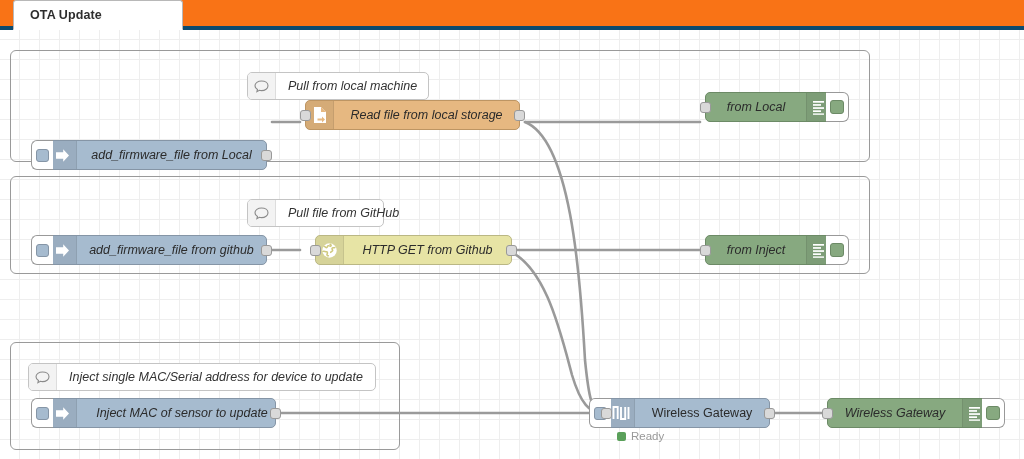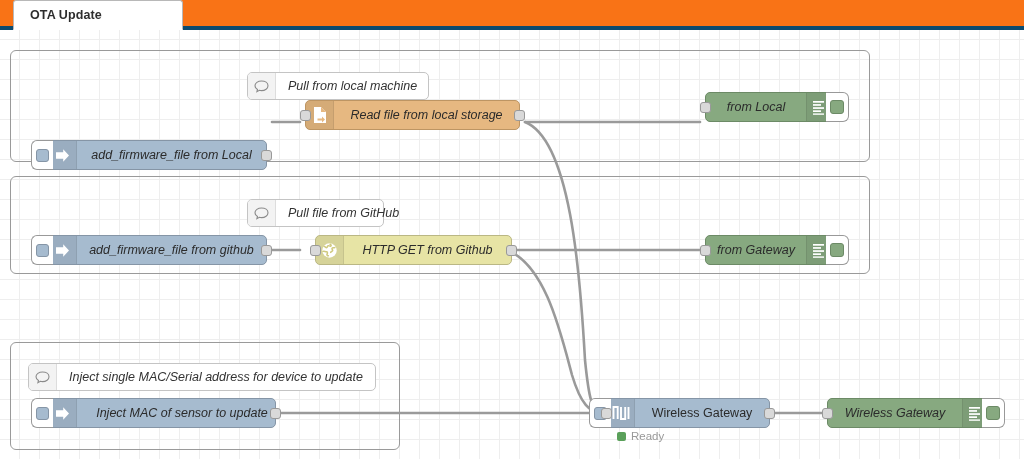--- a/index.html
+++ b/index.html
@@ -368,21 +368,21 @@
           <circle cx="8.5" cy="8.5" r="7.2" fill="#ffffff"></circle>
           <path d="M3.2 4.4c1.2.4 1.6 1.5 2.6 1.2.9-.3.2-1.6 1.3-1.9 1-.3 1.6.9 2.6.4.8-.4.4-1.6-.6-1.9M2 9.4c1.4-.6 2.3.6 3.4.4 1.1-.2 1.3 1.3.7 2.2-.5.8.3 1.9 1.3 1.8M13.8 5.6c-1.1.5-2.4-.3-2.8.8-.3.9 1 1.4.6 2.4-.3.8-1.6.6-1.9 1.6" fill="none" stroke="#cfc97e" stroke-width="1.5" stroke-linecap="round"></path>
         </svg>
       </div>
       <div class="label">HTTP GET from Github</div>
       <div class="port out"></div>
     </div>
 
     <div class="node n-debug" style="left:705px; top:205px; width:126px;">
       <div class="port in"></div>
-      <div class="label">from Gateway</div>
+      <div class="label">from Inject</div>
       <div class="iconbox-right">
         <svg class="ic" width="13" height="15" viewBox="0 0 13 15">
           <g fill="#ffffff">
             <rect x="1" y="1" width="11" height="1.7"></rect>
             <rect x="1" y="4.1" width="8" height="1.7"></rect>
             <rect x="1" y="7.2" width="11" height="1.7"></rect>
             <rect x="1" y="10.3" width="8" height="1.7"></rect>
             <rect x="1" y="13.4" width="11" height="1.4"></rect>
           </g>
         </svg>

